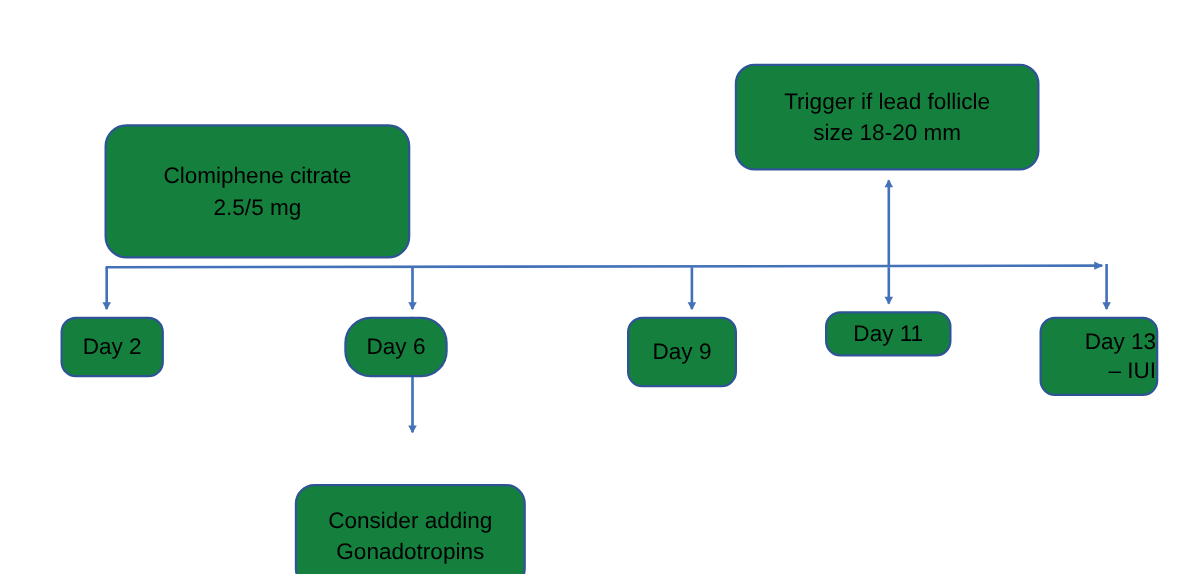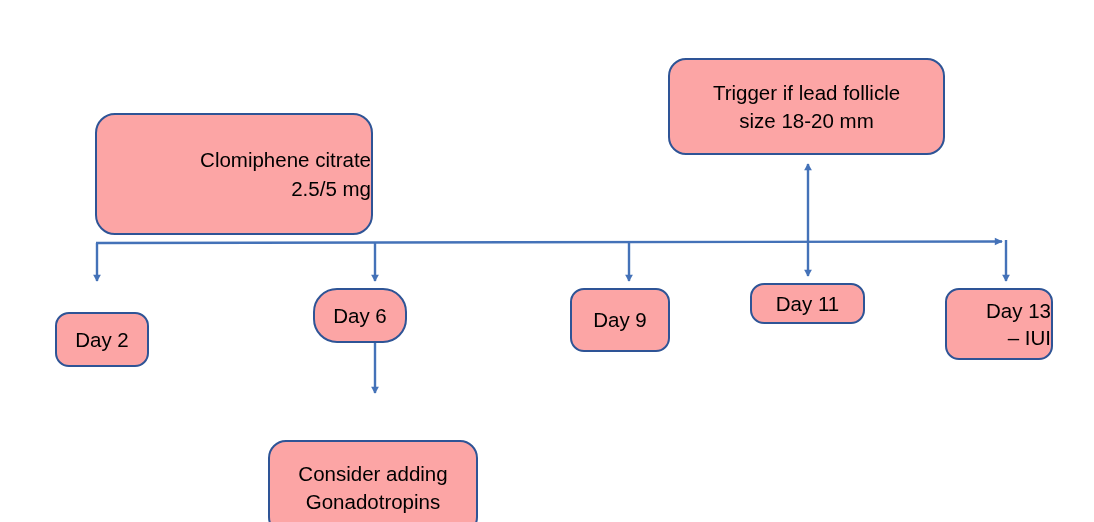--- a/index.html
+++ b/index.html
@@ -23,21 +23,21 @@
     left: 0;
     top: 0;
     width: 1094px;
     height: 522px;
   }
   .node {
     position: absolute;
     box-sizing: border-box;
     border: 2.2px solid #2E5496;
     border-radius: 14px;
-    background: #fca5a5;
+    background: #15803d;
     display: flex;
     flex-direction: column;
     align-items: center;
     justify-content: center;
     color: #000000;
     text-align: center;
     line-height: 1.33;
     z-index: 3;
   }
   .node .line {
@@ -45,21 +45,20 @@
     white-space: nowrap;
   }
   
   #med-box {
     left: 95px;
     top: 113px;
     width: 278px;
     height: 122px;
     font-size: 20.5px;
     border-radius: 20px;
-    align-items: flex-end;
   }
   #med-box .line { padding: 1px 0; }
   .grammar-underline {
     position: relative;
     display: inline-block;
     border-bottom: 2.4px solid #2E6FD4;
     box-shadow: 0 3.5px 0 -1.2px #2E6FD4;
     padding-bottom: 0px;
   }
   
@@ -76,21 +75,21 @@
     left: 268px;
     top: 394px;
     width: 210px;
     height: 95px;
     font-size: 20.5px;
     border-radius: 18px;
     margin-top: 46px;
   }
   
   .day-box { font-size: 20.5px; }
-  #day2-box  { left: 55px;  top: 288px; width: 94px;  height: 55px; margin-top: 24px; }
+  #day2-box  { left: 55px;  top: 288px; width: 94px;  height: 55px; }
   #day6-box  { left: 313px; top: 288px; width: 94px;  height: 55px; border-radius: 24px; }
   #day9-box  { left: 570px; top: 288px; width: 100px; height: 64px; }
   #day11-box { left: 750px; top: 283px; width: 115px; height: 41px; }
   #day13-box { left: 945px; top: 288px; width: 108px; height: 72px; align-items: flex-end; }
 </style>
 </head>
 <body>
 
 <div id="canvas">
 

